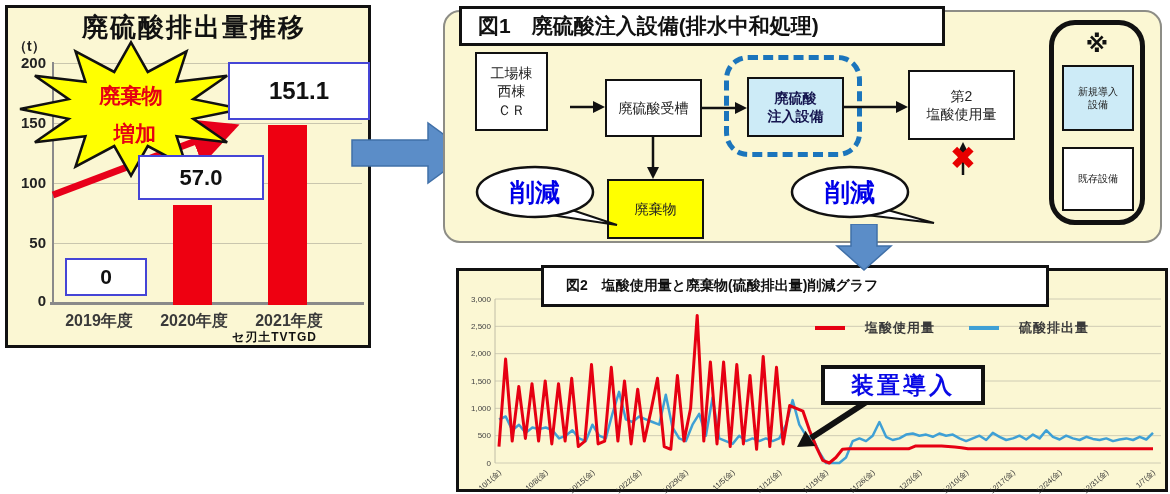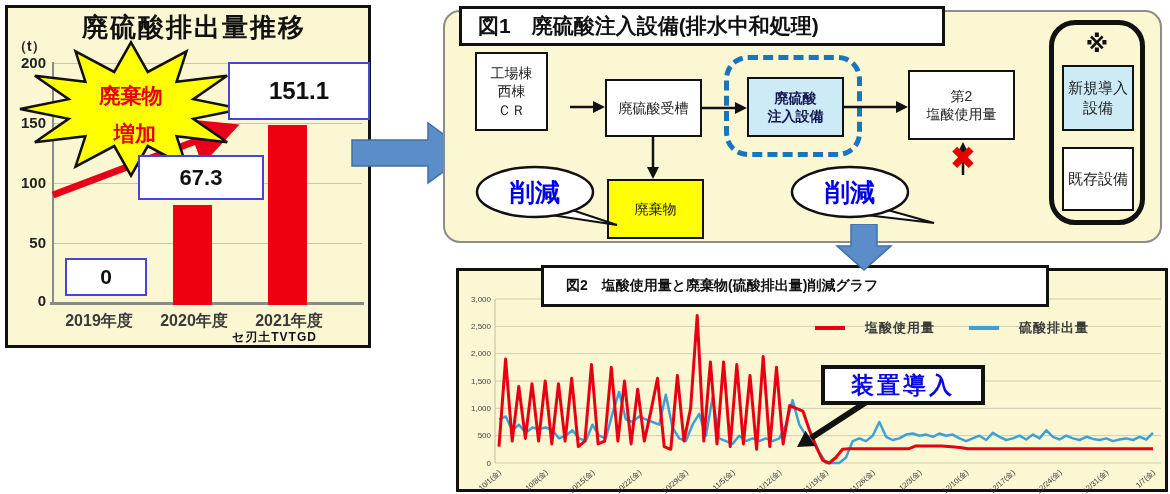--- a/index.html
+++ b/index.html
@@ -44,21 +44,21 @@
   #box-injection { background:#cdebf7; font-weight:bold; color:#15154f; }
   #box-waste { background:#ffff00; }
   #dash-frame { position:absolute; left:279px; top:43px; width:138px; height:102px;
     border:5px dashed #1b75bc; border-radius:24px; z-index:1; }
   #fig1-legend { position:absolute; left:604px; top:8px; width:96px; height:205px;
     border:5px solid #111; border-radius:26px; z-index:2; }
   #legend-mark { position:absolute; left:0; right:0; top:6px; text-align:center;
     font-size:23px; font-weight:bold; color:#111; }
   .legbox { position:absolute; left:8px; width:72px; background:#fff; border:2px solid #111;
     display:flex; flex-direction:column; align-items:center; justify-content:center;
-    font-size:15px; color:#222; text-align:center; line-height:1.35; }
+    font-size:10px; color:#222; text-align:center; line-height:1.35; }
   #legbox-new { top:40px; height:66px; background:#cdebf7; }
   #legbox-old { top:122px; height:64px; }
   #fig1-arrows { position:absolute; left:0; top:0; pointer-events:none; z-index:2; }
   .bubble { position:absolute; z-index:3; }
   #xmark { position:absolute; left:497px; top:130px; width:42px; text-align:center;
     font-size:32px; font-weight:bold; color:#e80000; z-index:3; line-height:1; }
 
   
   #fig2 { position:absolute; left:456px; top:268px; width:712px; height:224px;
     background:#fbf7d3; border:3px solid #111; }
@@ -110,21 +110,21 @@
       <line x1="10" y1="82" x2="190" y2="14" stroke="#e8001a" stroke-width="7" marker-end="url(#redhead)"></line>
     </svg>
 
     <svg id="burst-svg" width="230" height="142" viewBox="0 0 228 140">
       <polygon points="224,70 175.8,79.8 209.3,103 159.2,96.9 169,127.2 130.6,106.7 114,136 97.4,106.7 59,127.2 68.8,96.9 18.7,103 52.2,79.8 4,70 52.2,60.2 18.7,37 68.8,43.1 59,12.8 97.4,33.3 114,4 130.6,33.3 169,12.8 159.2,43.1 209.3,37 175.8,60.2" fill="#ffff00" stroke="#111" stroke-width="2.5"></polygon>
       <text x="114" y="64" text-anchor="middle" font-size="21" font-weight="bold" fill="#e60012">廃棄物</text>
       <text x="118" y="102" text-anchor="middle" font-size="21" font-weight="bold" fill="#e60012">増加</text>
     </svg>
 
     <div class="valbox" style="left:57px;top:250px;width:82px;height:38px;font-size:21px">0</div>
-    <div class="valbox" style="left:130px;top:147px;width:126px;height:45px;font-size:22px">67.3</div>
+    <div class="valbox" style="left:130px;top:147px;width:126px;height:45px;font-size:22px">57.0</div>
     <div class="valbox" style="left:220px;top:54px;width:142px;height:58px;font-size:24px">151.1</div>
 
     <div class="xlab" style="left:48px">2019年度</div>
     <div class="xlab" style="left:143px">2020年度</div>
     <div class="xlab" style="left:238px">2021年度</div>
 
     <div id="watermark">セ刃土TVTGD</div>
   </div>
 
   <svg class="connector" style="left:350px;top:118px" width="122" height="70">

